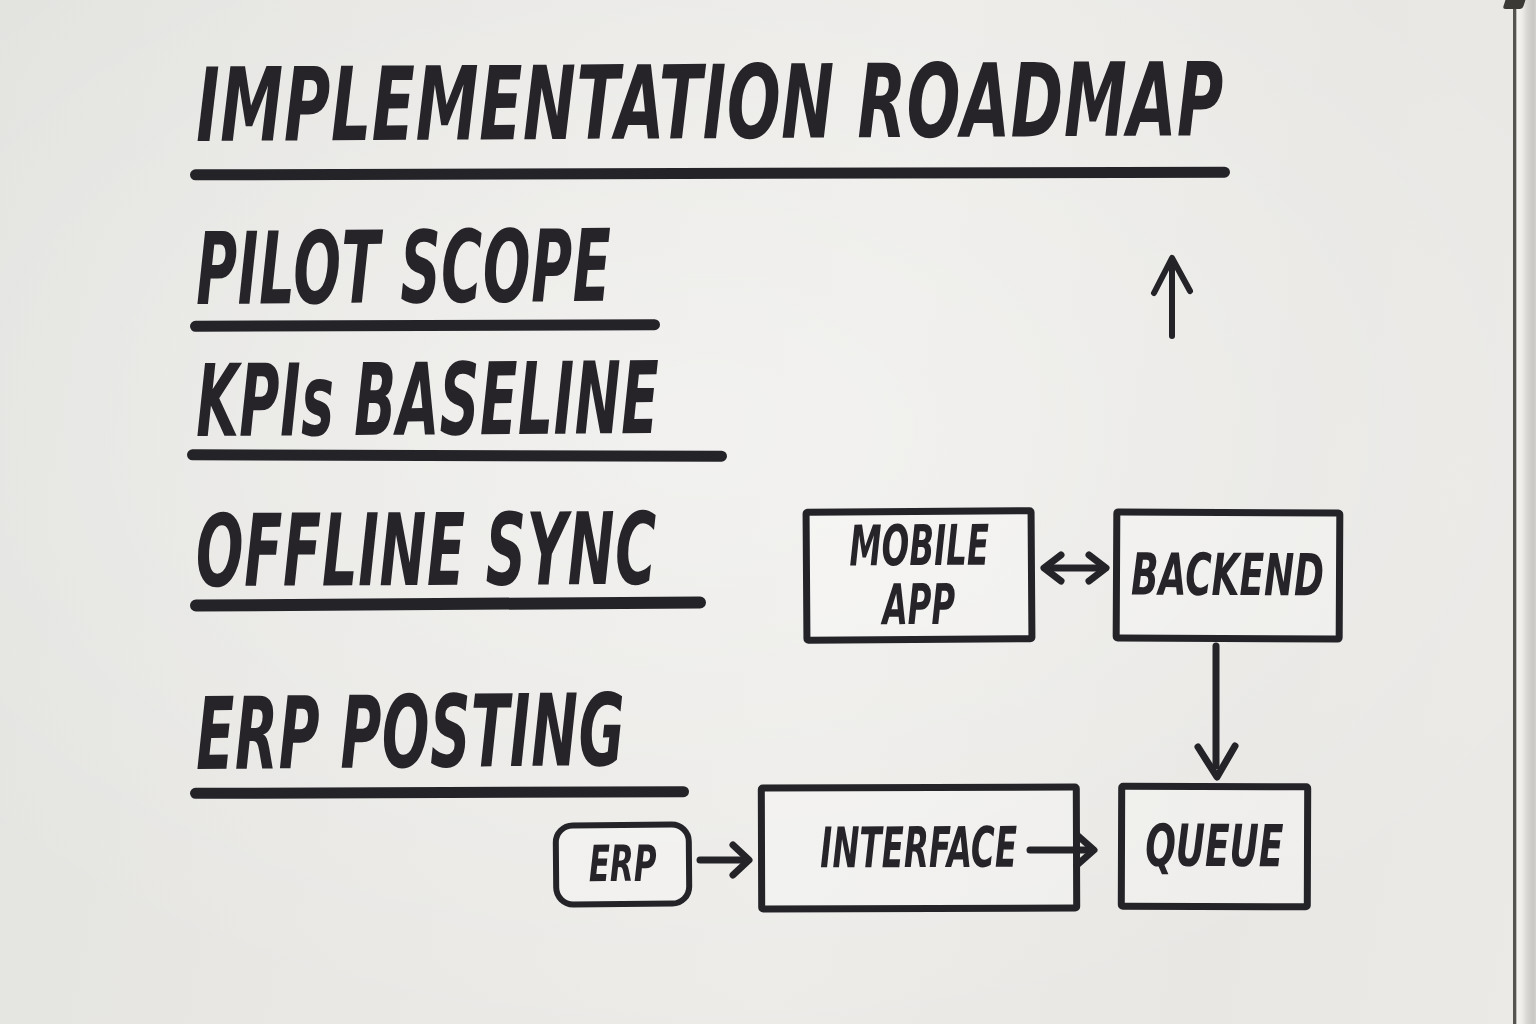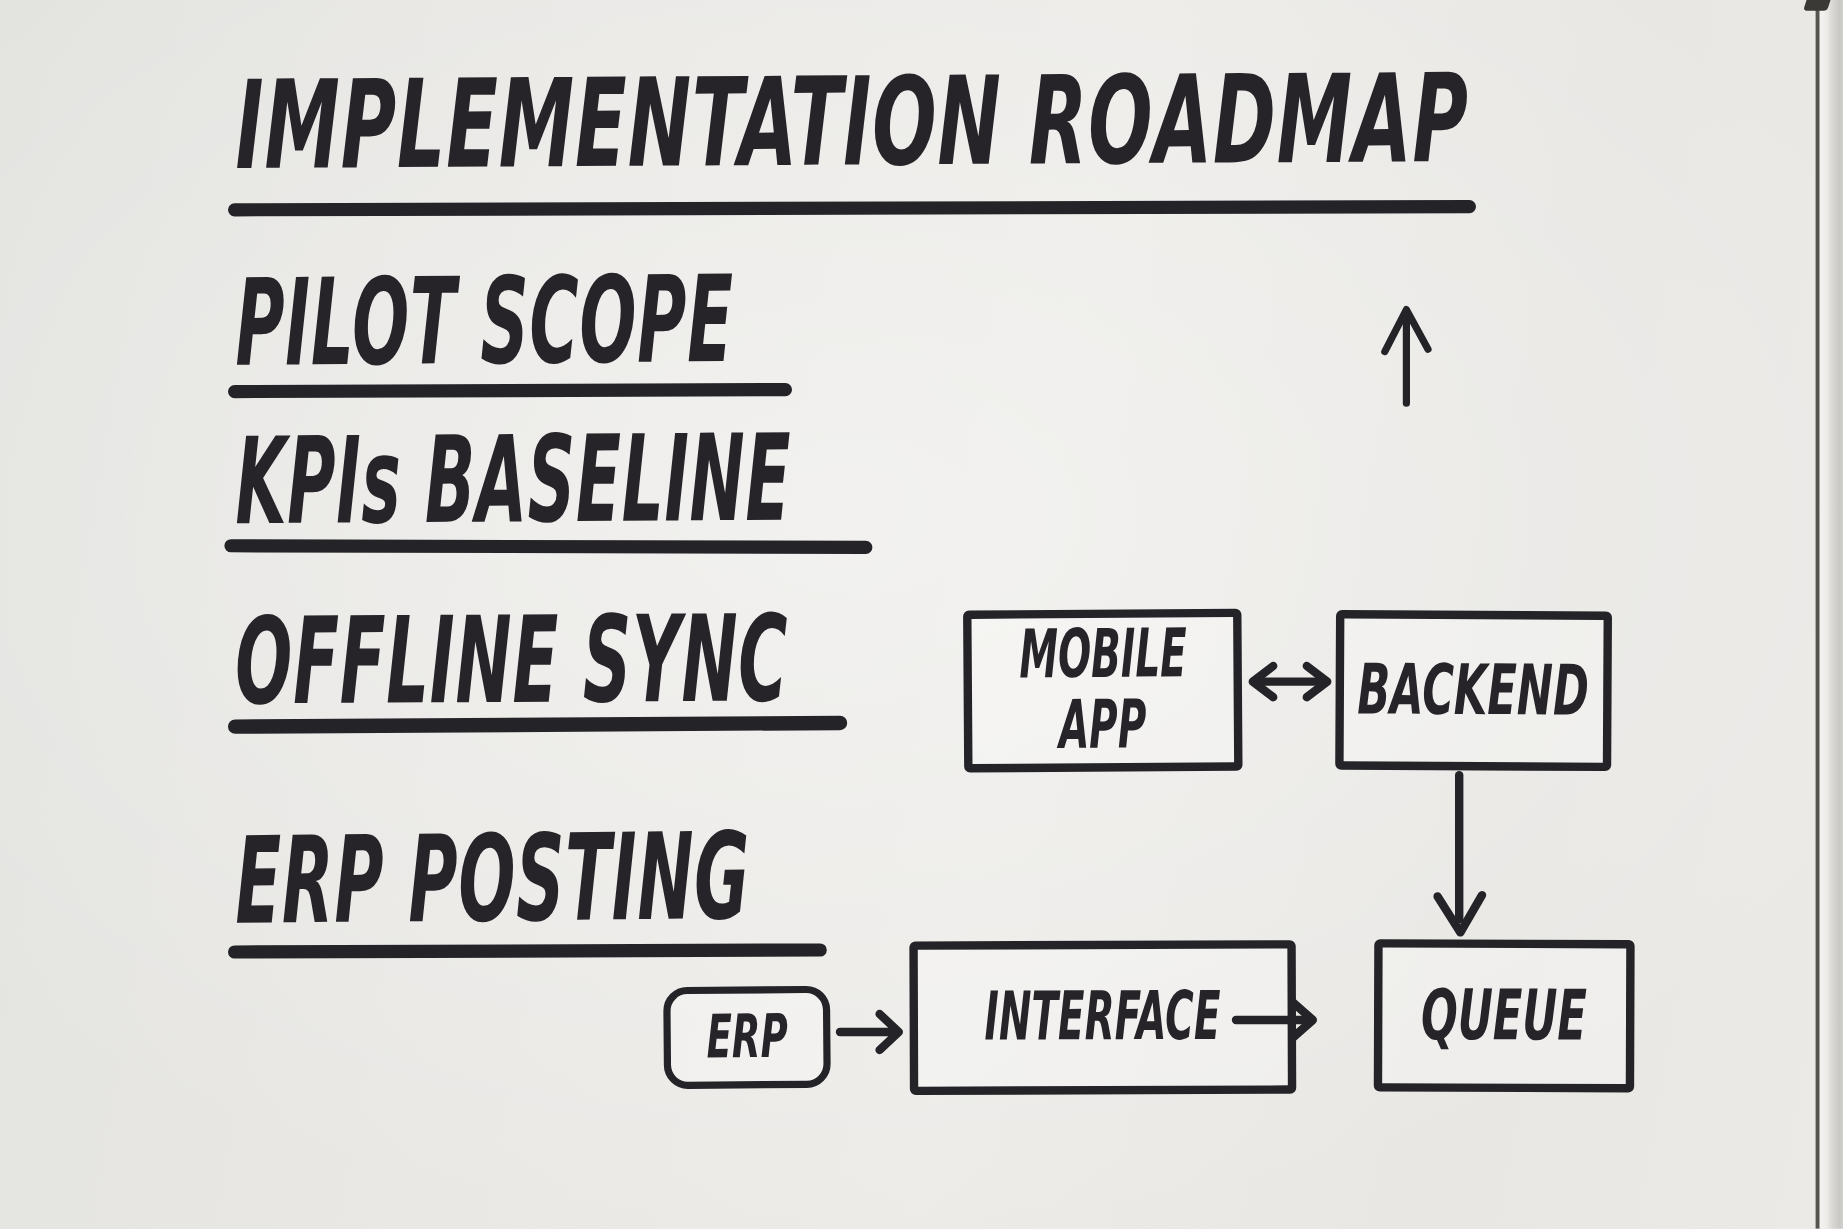--- a/index.html
+++ b/index.html
@@ -66,21 +66,21 @@
     white-space: nowrap;
     transform: scaleX(0.6);
     transform-origin: center center;
   }
   .n-mobile    { left: 803px;  top: 508px; width: 232px; height: 135px; font-size: 56px; transform: rotate(-0.4deg); }
   .n-mobile .lbl { transform: scaleX(0.58); }
   .n-backend   { left: 1113px; top: 509px; width: 230px; height: 133px; font-size: 58px; transform: rotate(0.3deg); }
   .n-backend .lbl { transform: scaleX(0.62); }
   .n-interface { left: 758px;  top: 784px; width: 322px; height: 128px; font-size: 56px; transform: rotate(-0.2deg); }
   .n-interface .lbl { transform: scaleX(0.58); }
-  .n-queue     { left: 1145px; top: 783px; width: 217px; height: 127px; font-size: 58px; transform: rotate(0.2deg); }
+  .n-queue     { left: 1118px; top: 783px; width: 193px; height: 127px; font-size: 58px; transform: rotate(0.2deg); }
   .n-queue .lbl { transform: scaleX(0.62); }
   .n-erp {
     left: 553px; top: 822px; width: 139px; height: 85px;
     font-size: 50px; border-width: 6px; border-radius: 20px;
     transform: rotate(-0.5deg);
   }
   .n-erp .lbl { transform: scaleX(0.62); }
 
   
   .arrow { position: absolute; overflow: visible; }

